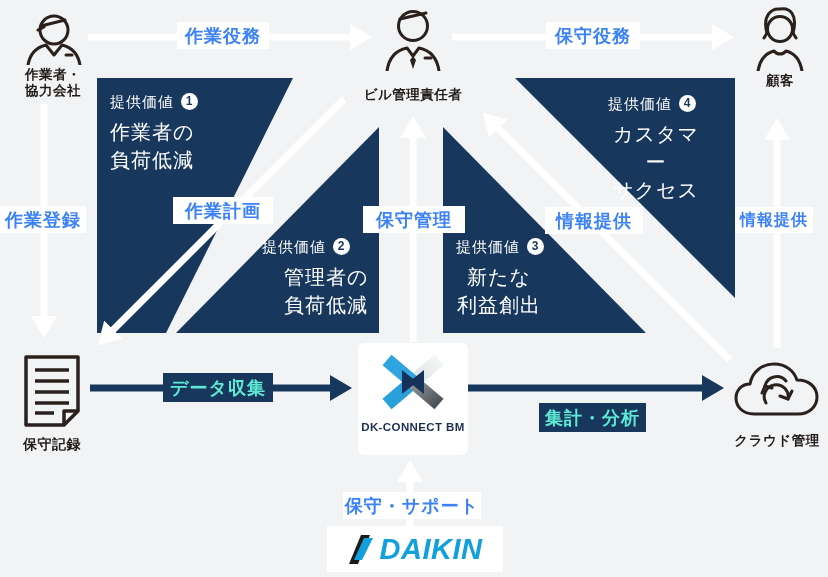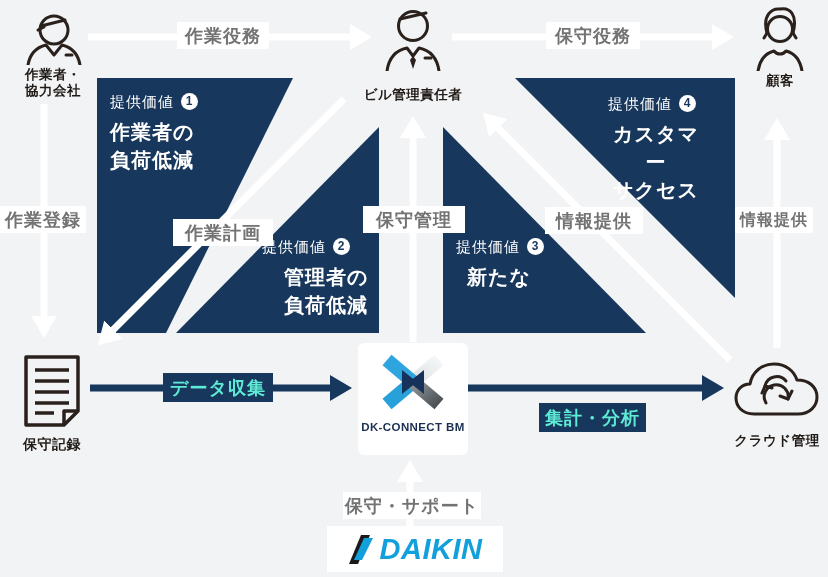--- a/index.html
+++ b/index.html
@@ -10,24 +10,24 @@
   
   #triangle-layer{z-index:1;}
   #arrow-layer{z-index:2;}
   .arrow-label{z-index:3;}
   .entity, .logo-box{z-index:4;}
   
   .value-block{z-index:3;color:#ffffff;}
   .value-head{display:flex;align-items:flex-start;font-size:15px;font-weight:400;letter-spacing:1px;}
   .value-badge{display:inline-block;width:17px;height:17px;margin-left:7px;border-radius:50%;
     background:#ffffff;color:#17375c;font-size:12px;font-weight:700;line-height:17px;text-align:center;}
-  .value-title{font-size:20px;font-weight:700;line-height:28px;letter-spacing:1px;margin-top:6px;}
+  .value-title{font-size:20px;font-weight:400;line-height:28px;letter-spacing:1px;margin-top:6px;}
   
   .arrow-label{display:flex;align-items:center;justify-content:center;
-    font-weight:700;color:#737373;background:#ffffff;font-size:18px;letter-spacing:1px;}
+    font-weight:700;color:#3b82f6;background:#ffffff;font-size:18px;letter-spacing:1px;}
   .arrow-label.navy{background:#17375c;color:#5eead4;}
   
   .entity-label{color:#221c18;font-size:13.5px;font-weight:700;text-align:center;line-height:16px;letter-spacing:0.5px;}
   
   #dk-box{background:#ffffff;border-radius:6px;width:110px;height:112px;}
   #dk-wordmark{width:110px;text-align:center;font-size:11.5px;font-weight:700;color:#1b2f52;letter-spacing:0.4px;}
   
   #daikin-box{background:#ffffff;width:176px;height:46px;display:flex;align-items:center;justify-content:center;gap:6px;}
   #daikin-wordmark{font-size:29px;font-weight:800;font-style:italic;color:#12a0dc;letter-spacing:0.5px;line-height:1;}
 </style>
@@ -88,38 +88,39 @@
     </div>
   </div>
 
   <div class="abs value-block" style="left:456px;top:238px;">
     <div class="value-head">
       <span>提供価値</span>
       <span class="value-badge">3</span>
     </div>
     <div class="value-title" style="text-align:center;width:86px;">
       <div>新たな</div>
+      <div>利益創出</div>
     </div>
   </div>
 
   <div class="abs value-block" style="left:604px;top:95px;">
     <div class="value-head" style="margin-left:4px;">
       <span>提供価値</span>
       <span class="value-badge">4</span>
     </div>
     <div class="value-title" style="text-align:center;width:104px;">
       <div>カスタマー</div>
       <div>サクセス</div>
     </div>
   </div>
 
   <div class="abs arrow-label" style="left:177px;top:22px;width:92px;height:27px;">作業役務</div>
   <div class="abs arrow-label" style="left:546px;top:22px;width:94px;height:27px;">保守役務</div>
   <div class="abs arrow-label" style="left:0px;top:206px;width:86px;height:27px;">作業登録</div>
-  <div class="abs arrow-label" style="left:173px;top:219px;width:100px;height:27px;">作業計画</div>
+  <div class="abs arrow-label" style="left:173px;top:197px;width:100px;height:27px;">作業計画</div>
   <div class="abs arrow-label" style="left:363px;top:206px;width:102px;height:27px;">保守管理</div>
   <div class="abs arrow-label" style="left:545px;top:207px;width:98px;height:27px;">情報提供</div>
   <div class="abs arrow-label" style="left:735px;top:207px;width:78px;height:26px;font-size:16px;">情報提供</div>
   <div class="abs arrow-label navy" style="left:163px;top:373px;width:110px;height:29px;">データ収集</div>
   <div class="abs arrow-label navy" style="left:539px;top:373px;width:107px;height:29px;margin-top:30px;">集計・分析</div>
   <div class="abs arrow-label" style="left:343px;top:480px;width:138px;height:27px;margin-top:12px;">保守・サポート</div>
 
   <div class="abs entity" style="left:10px;top:5px;width:86px;">
     <svg width="72" height="60" viewBox="0 0 72 60" fill="none" stroke="#2a211c" stroke-width="3" stroke-linecap="round" stroke-linejoin="round" style="margin:0 auto;">
       <circle cx="37" cy="25" r="14"></circle>

